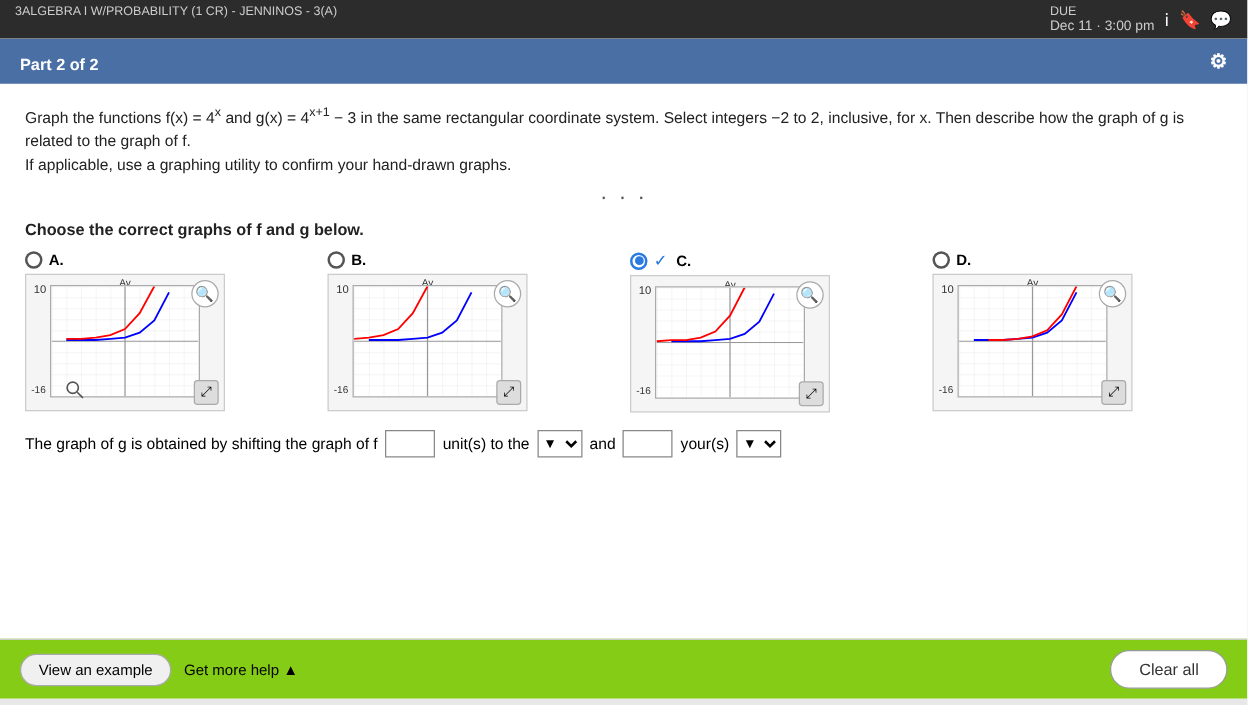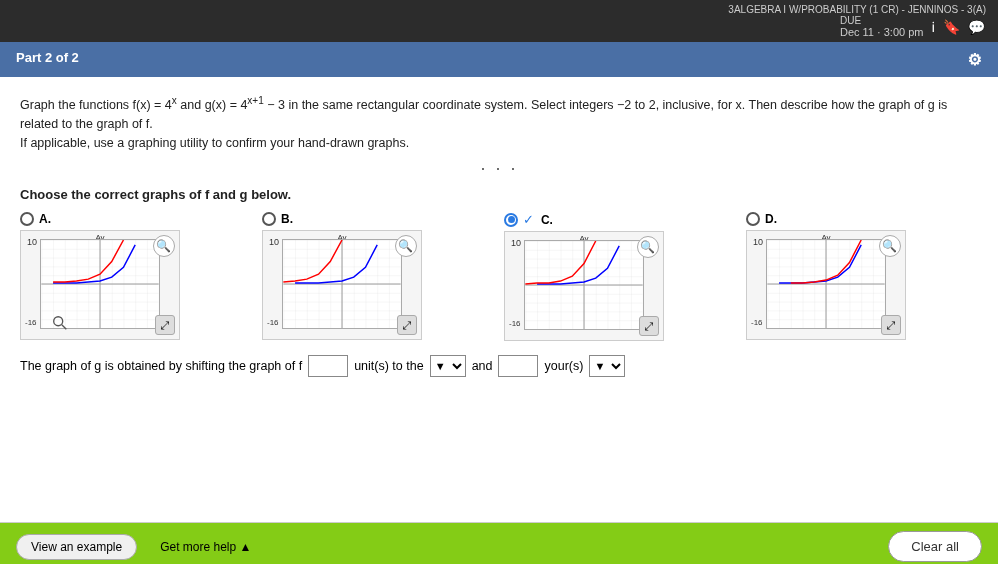--- a/index.html
+++ b/index.html
@@ -1,28 +1,28 @@
 <!DOCTYPE html>
 <html><head>
   <meta charset="utf-8">
   <style>
     * { box-sizing: border-box; margin: 0; padding: 0; }
     body { font-family: Arial, sans-serif; background: #e8e8e8; width: 998px; height: 564px; overflow: hidden; font-size: 13px; }
     
-    .top-bar { background: #2c2c2c; color: white; padding: 4px 12px; font-size: 11px; display: flex; justify-content: space-between; align-items: flex-end; flex-direction: column; }
+    .top-bar { background: #2c2c2c; color: white; padding: 4px 12px; font-size: 11px; display: flex; justify-content: space-between; align-items: flex-start; }
     .top-bar-left { display: flex; flex-direction: column; }
     .course-title { font-size: 10px; color: #ccc; }
     .lesson-title { font-size: 14px; font-weight: bold; color: white; }
     .top-bar-right { display: flex; align-items: center; gap: 8px; font-size: 11px; color: #ccc; }
     .top-bar-right .due { font-size: 10px; }
     .icon-btn { color: white; font-size: 14px; cursor: pointer; }
 
     .main-content { background: white; margin: 0; padding: 0; height: calc(564px - 36px); overflow: hidden; display: flex; flex-direction: column; }
 
-    .part-header { background: #4a6fa5; color: white; padding: 8px 16px; font-size: 13px; font-weight: bold; display: flex; justify-content: space-between; align-items: flex-start; }
+    .part-header { background: #4a6fa5; color: white; padding: 8px 16px; font-size: 13px; font-weight: bold; display: flex; justify-content: space-between; align-items: flex-end; }
     .part-header .gear { color: white; font-size: 16px; }
 
     .question-area { padding: 16px 20px 10px 20px; flex: 1; overflow: hidden; }
     .question-text { font-size: 12.5px; color: #222; line-height: 1.5; margin-bottom: 6px; }
     .dots-row { text-align: center; margin: 4px 0; }
     .dots-row span { font-size: 18px; letter-spacing: 2px; color: #555; }
     
     .choose-label { font-size: 13px; font-weight: bold; margin: 8px 0 10px 0; color: #222; }
 
     .graphs-row { display: flex; gap: 10px; align-items: flex-start; margin-bottom: 14px; }
@@ -243,19 +243,19 @@
         <option>right</option>
         <option>up</option>
         <option>down</option>
       </select>
     </div>
   </div>
 
   <div class="bottom-bar">
     <div class="bottom-left">
       <button class="view-example-btn">View an example</button>
-      <span style="cursor:pointer; font-size:12px;margin-left:13px;">Get more help ▲</span>
+      <span style="cursor:pointer; font-size:12px;">Get more help ▲</span>
     </div>
     <div class="bottom-right">
       <button class="clear-btn">Clear all</button>
     </div>
   </div>
 </div>
 
 </body></html>

